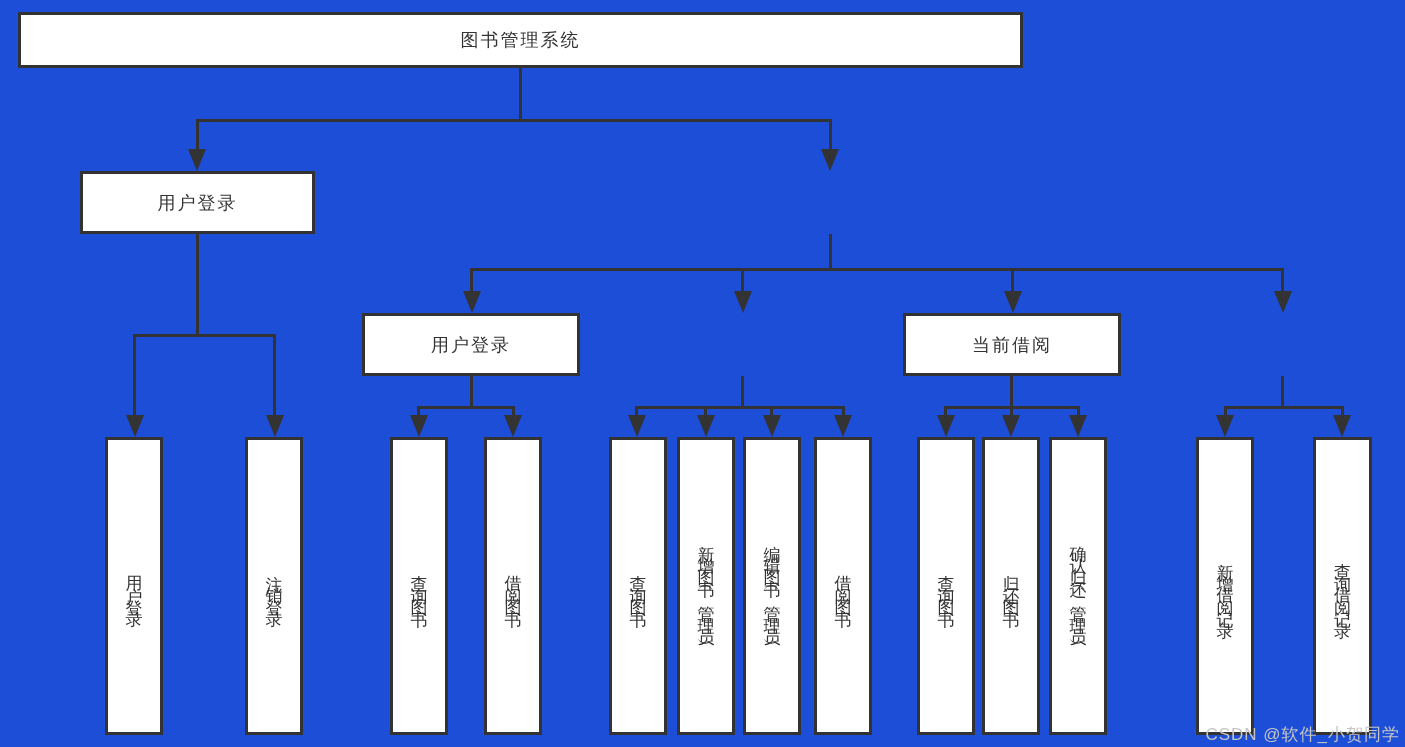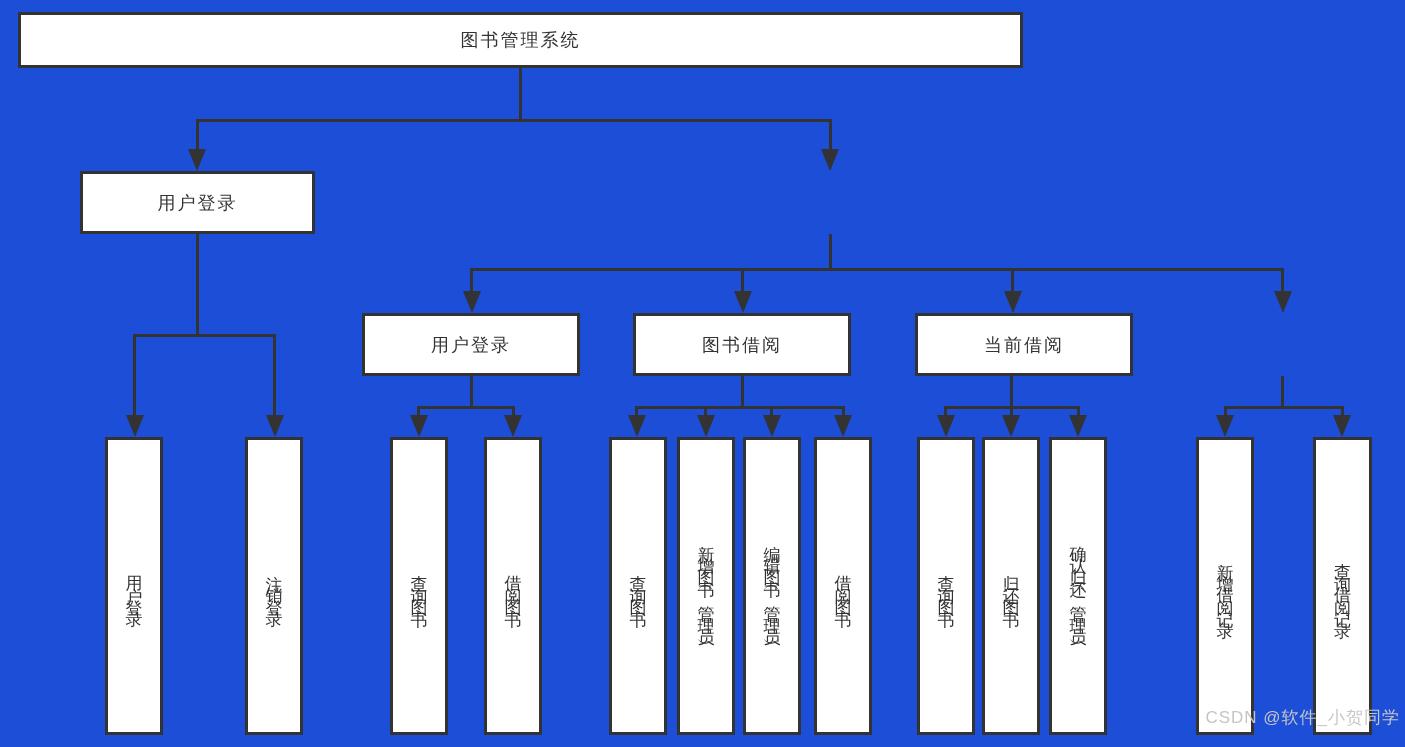--- a/index.html
+++ b/index.html
@@ -36,21 +36,21 @@
   .vtext {
     writing-mode: vertical-rl;
     text-orientation: mixed;
     letter-spacing: 12px;
     line-height: 1;
     white-space: nowrap;
   }
   .watermark {
     position: absolute;
     right: 5px;
-    bottom: 18px;
+    bottom: 1px;
     font-size: 17px;
     color: #c5c5c5;
     letter-spacing: 1px;
   }
 </style>
 </head>
 <body>
 
 <div class="canvas">
 
@@ -117,24 +117,21 @@
     <span>图书管理系统</span>
   </div>
 
   <div class="nd" style="left:80px; top:171px; width:235px; height:63px;">
     <span>用户登录</span>
   </div>
 
   <div class="nd" style="left:362px; top:313px; width:218px; height:63px;">
     <span>用户登录</span>
   </div>
-  <div class="nd" style="left:633px; top:313px; width:218px; height:63px;">
-    <span>图书借阅</span>
-  </div>
-  <div class="nd" style="left:903px; top:313px; width:218px; height:63px;margin-left:12px;">
+  <div class="nd" style="left:903px; top:313px; width:218px; height:63px;">
     <span>当前借阅</span>
   </div>
 
   <div class="nd leaf" style="left:105px; top:437px; width:58px; height:298px;">
     <span class="vtext" style="letter-spacing: 12px;">用户登录</span>
   </div>
   <div class="nd leaf" style="left:245px; top:437px; width:58px; height:298px;">
     <span class="vtext" style="letter-spacing: 12px;">注销登录</span>
   </div>
 

